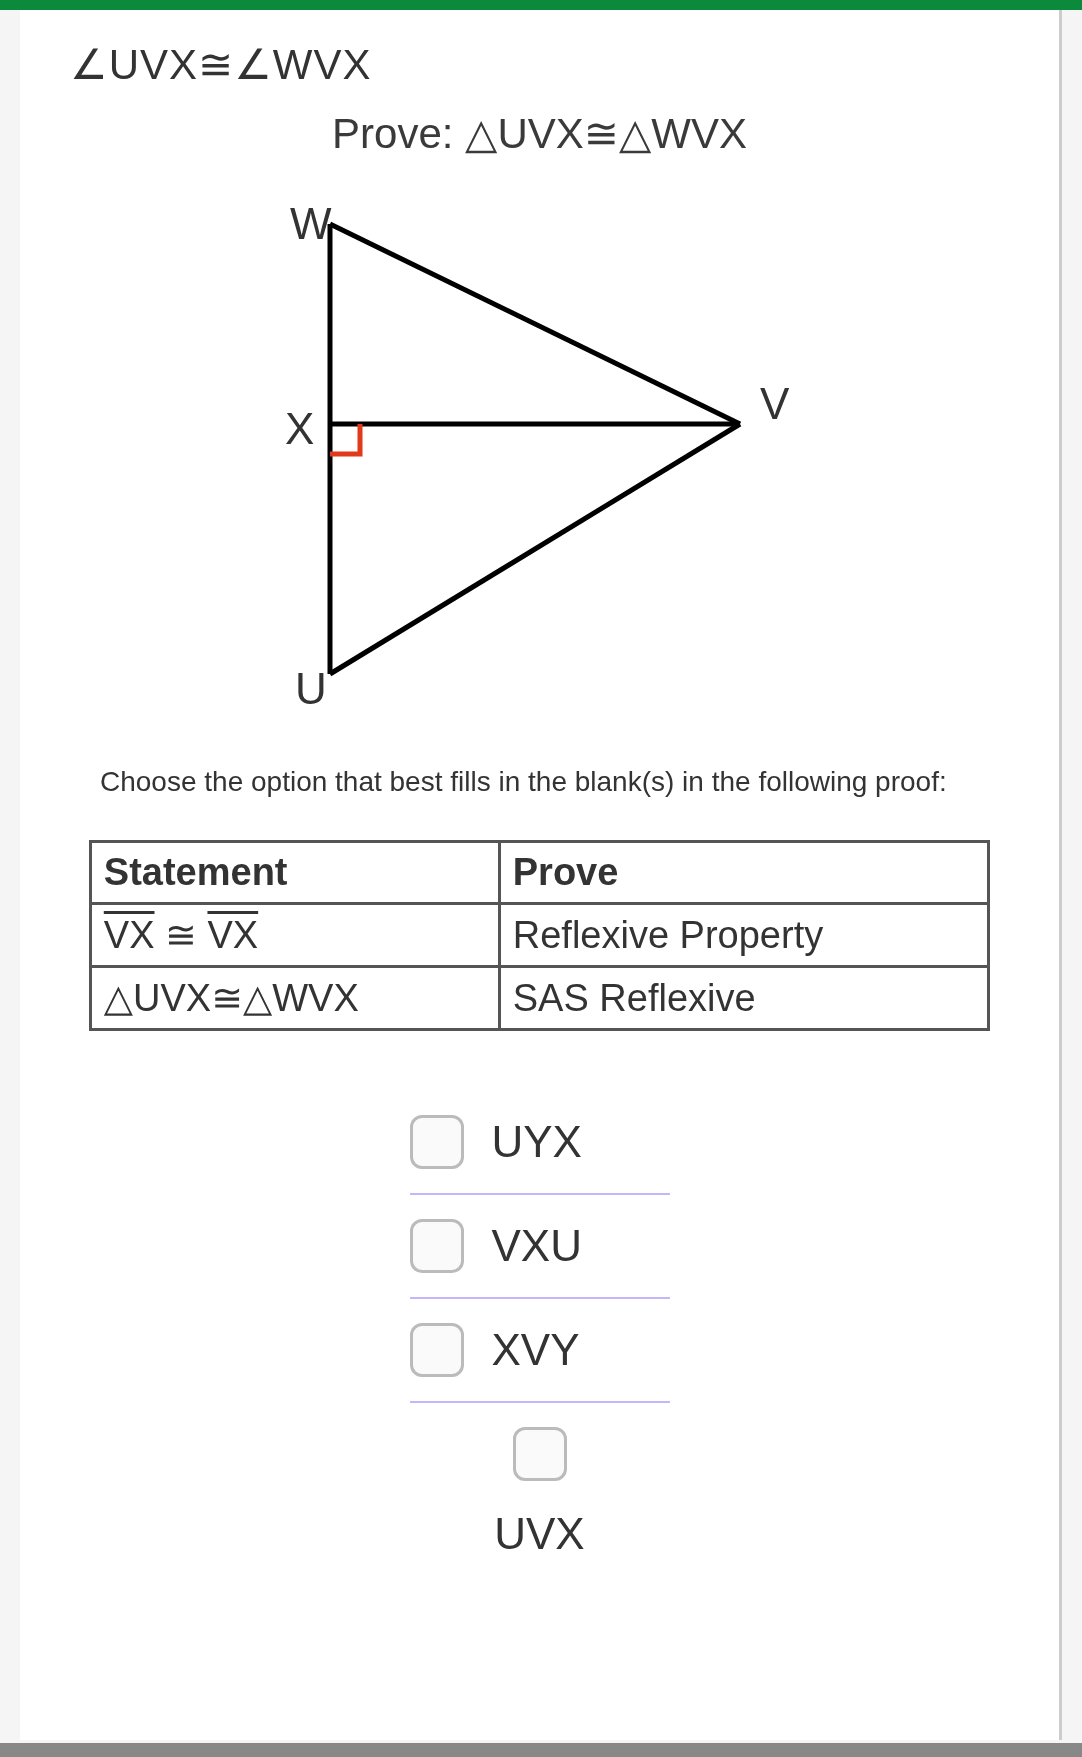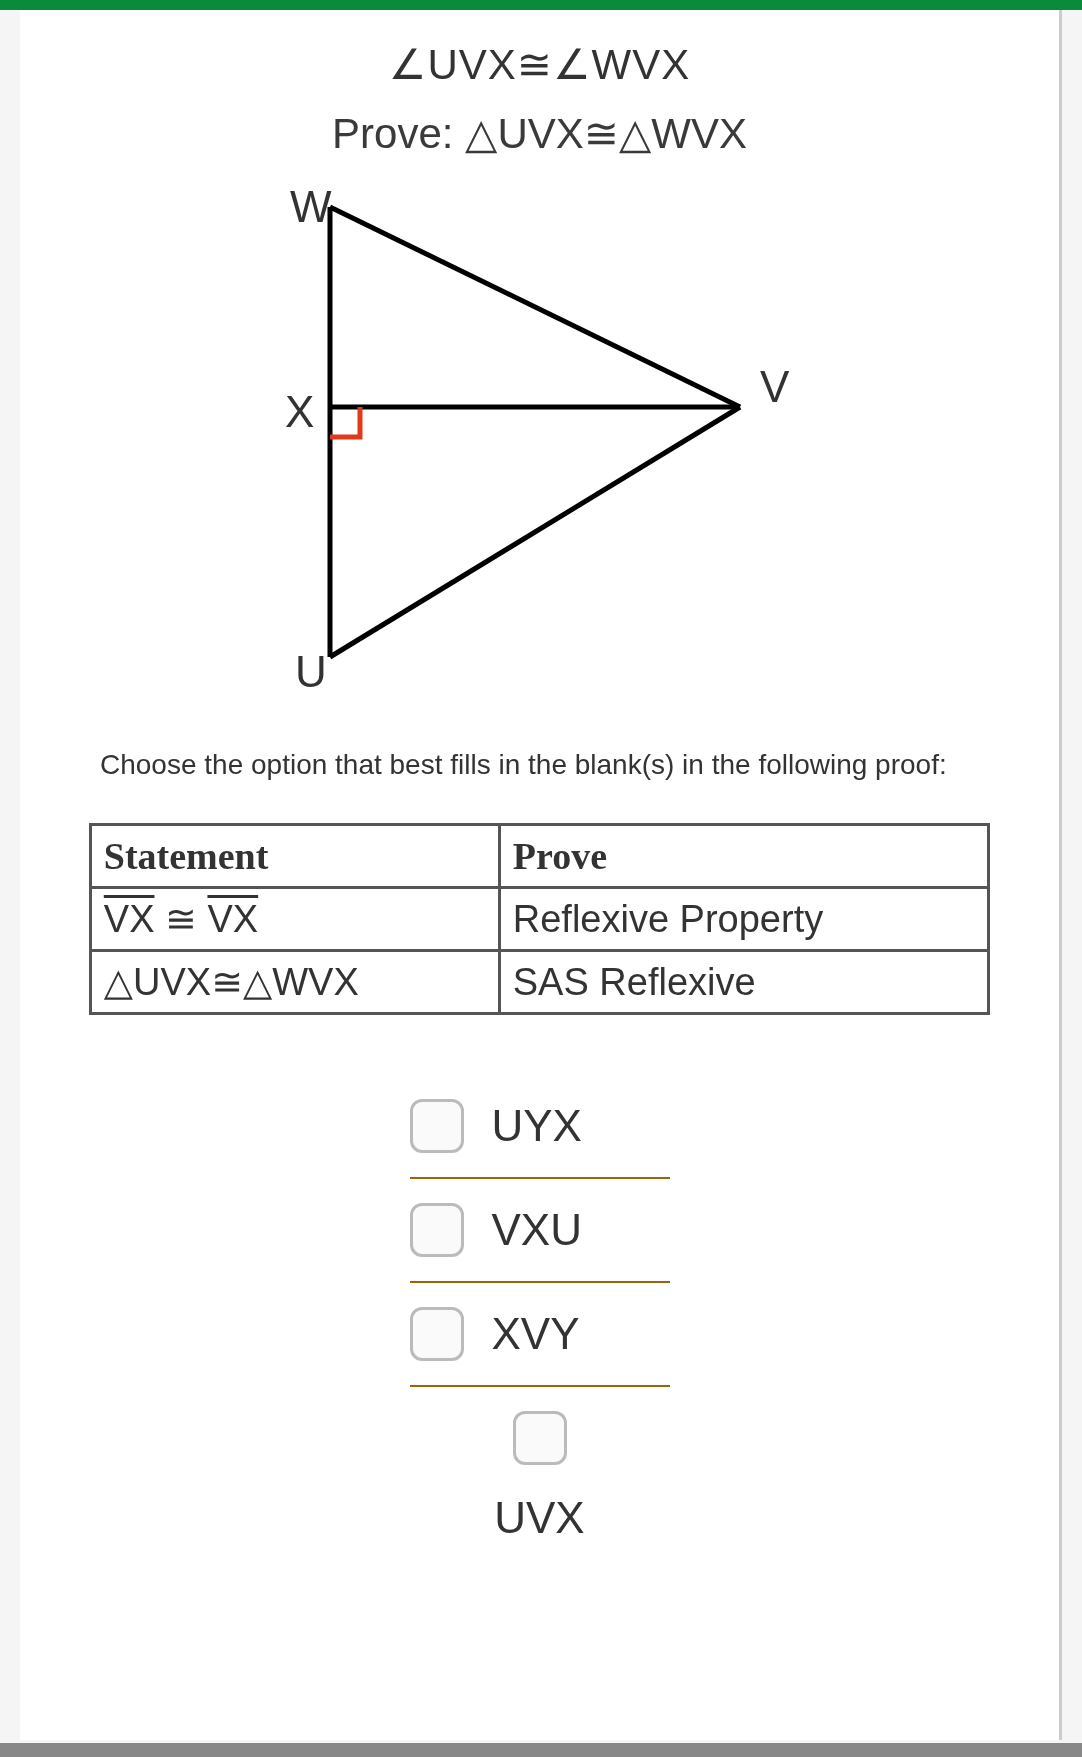--- a/index.html
+++ b/index.html
@@ -19,29 +19,28 @@
       background: #fff;
       margin: 0 20px;
       padding: 30px 50px 0 50px;
       min-height: 1730px;
       border-right: 3px solid #ccc;
       position: relative;
     }
     .given-line {
       font-size: 42px;
       color: #333;
-      text-align: center;
       margin-bottom: 20px;
       letter-spacing: 1px;
     }
     .prove-line {
       font-size: 42px;
       color: #3a3a3a;
       text-align: center;
-      margin-bottom: 19px;
+      margin-bottom: 36px;
     }
     .diagram {
       display: block;
       margin: 0 auto 50px auto;
     }
     .question-text {
       font-size: 28px;
       color: #333;
       margin: 0 30px 40px 30px;
       line-height: 1.3;
@@ -54,21 +53,20 @@
       color: #333;
     }
     table.proof th, table.proof td {
       border: 3px solid #555;
       padding: 8px 12px;
       text-align: left;
       font-weight: normal;
     }
     table.proof th {
       font-weight: bold;
-      font-family: Liberation Serif, serif;
     }
     .overline {
       text-decoration: overline;
       text-decoration-thickness: 3px;
     }
     .blank-line {
       display: inline-block;
       border-bottom: 3px solid #333;
       width: 220px;
       vertical-align: baseline;
@@ -78,21 +76,21 @@
       display: flex;
       flex-direction: column;
       align-items: center;
       gap: 0;
     }
     .option-row {
       display: flex;
       align-items: center;
       gap: 28px;
       padding: 24px 0;
-      border-bottom: 2px solid #a16207;
+      border-bottom: 2px solid #c4b5fd;
       width: 260px;
       justify-content: flex-start;
     }
     .option-row:last-child { border-bottom: none; flex-direction: column; }
     .checkbox {
       width: 54px;
       height: 54px;
       border: 3px solid #bbb;
       border-radius: 12px;
       background: #fafafa;

